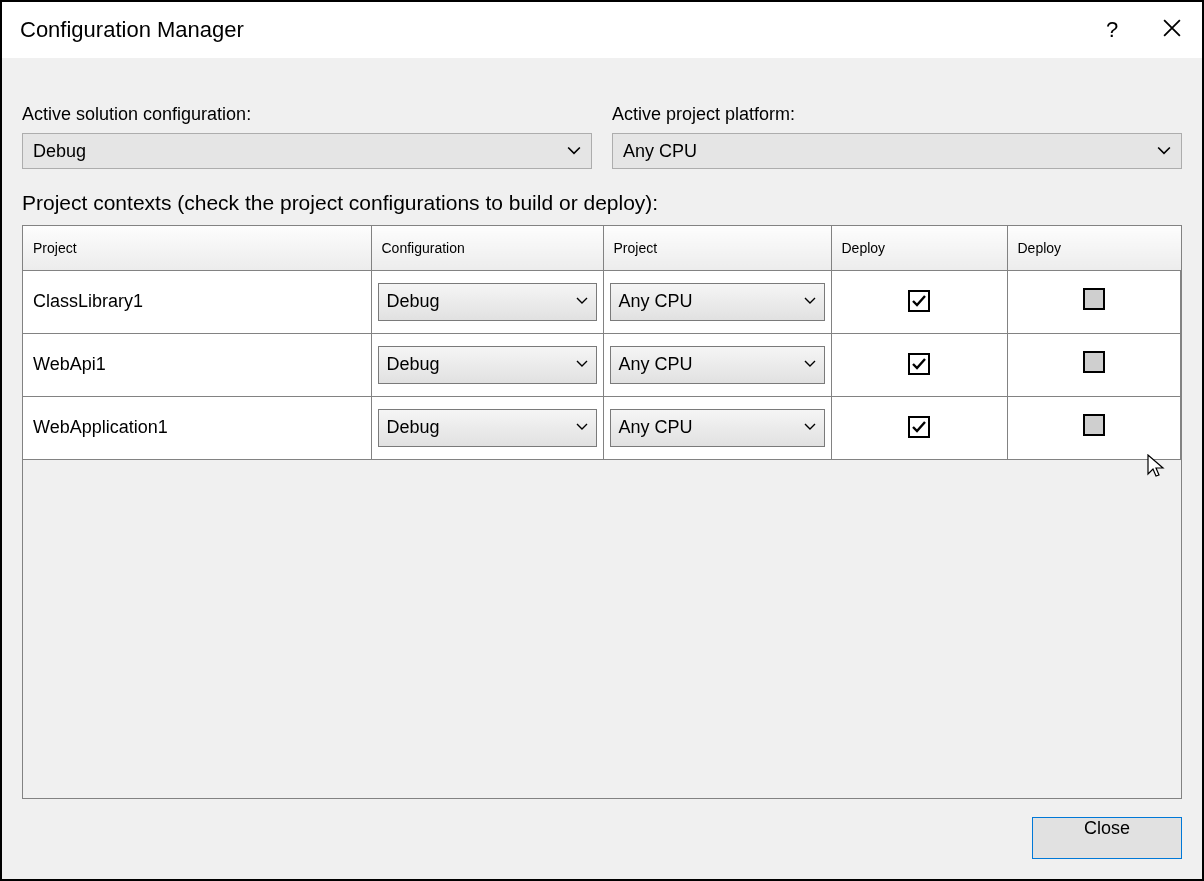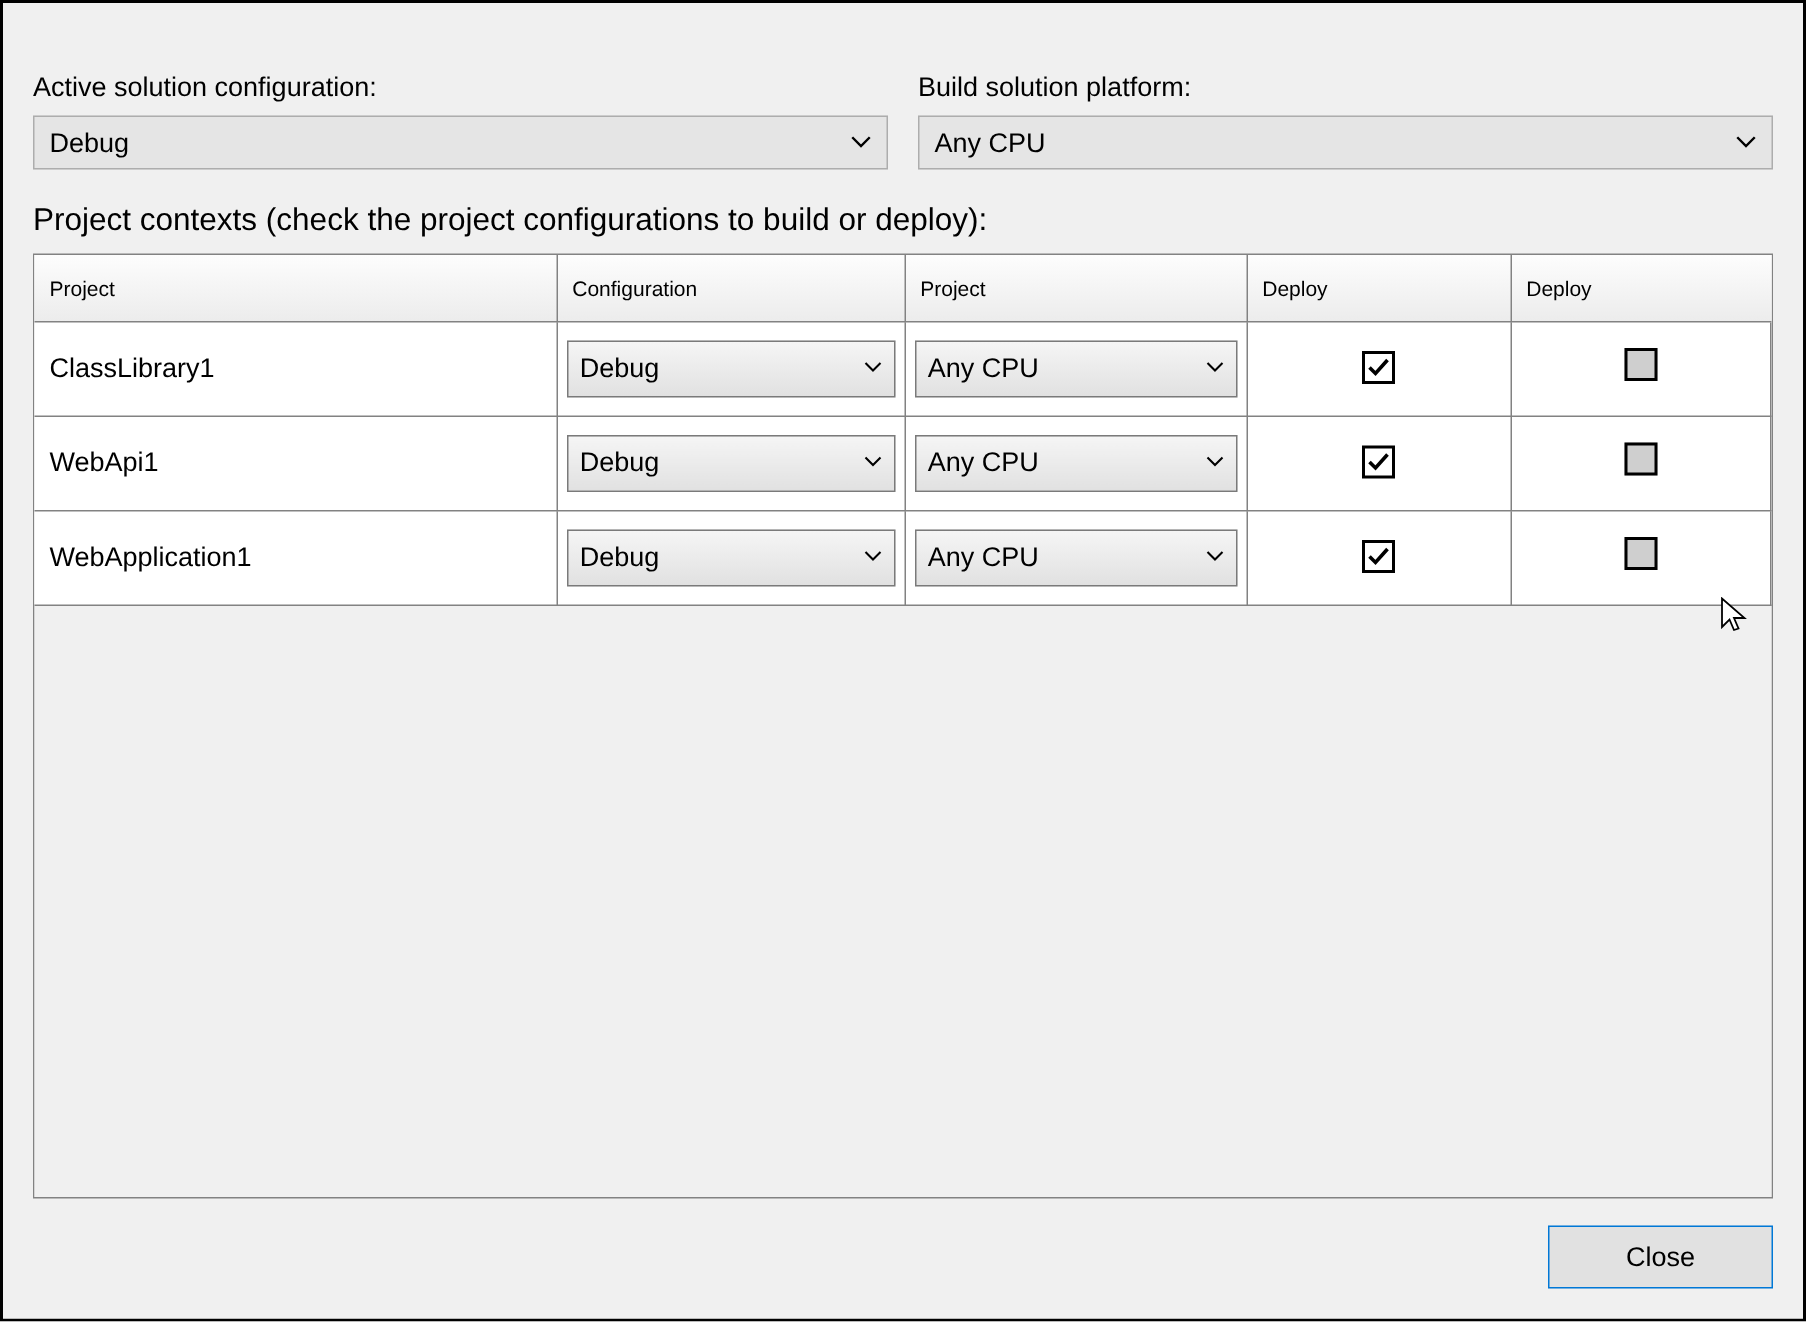--- a/index.html
+++ b/index.html
@@ -144,21 +144,20 @@
       justify-content: flex-end;
       padding-top: 18px;
     }
     .btn {
       width: 150px;
       height: 42px;
       border: 1px solid #0078d7;
       background: #e1e1e1;
       font-size: 18px;
       display: flex;
-      align-items: center;
       justify-content: center;
       cursor: default;
     }
     .cursor-arrow {
       position: absolute;
       right: 14px;
       top: 228px;
       width: 20px; height: 28px;
       pointer-events: none;
     }
@@ -166,37 +165,50 @@
     .col-config    { width: 232px; }
     .col-platform  { width: 228px; }
     .col-build     { width: 176px; }
     .col-deploy    { width: auto; }
   </style>
 </head>
 <body>
 
 <div class="dialog">
 
+  <div class="titlebar">
+    <div class="title">Configuration Manager</div>
+    <div class="help-btn">
+      <span>?</span>
+    </div>
+    <div class="close-x">
+      <span>
+        <svg viewBox="0 0 16 16">
+            <path d="M1 1 L15 15 M15 1 L1 15" stroke="#000" stroke-width="1.6" fill="none"></path>
+          </svg>
+      </span>
+    </div>
+  </div>
 
   <div class="body">
 
     <div class="top-row">
       <div class="top-col">
         <div class="label">Active solution configuration:</div>
         <div class="dropdown">
           <div class="dd-text">Debug</div>
           <div class="chev">
             <svg viewBox="0 0 12 12">
                 <path d="M1 3 L6 8 L11 3" stroke="#000" stroke-width="1.4" fill="none"></path>
               </svg>
           </div>
         </div>
       </div>
       <div class="top-col">
-        <div class="label">Build solution platform:</div>
+        <div class="label">Active project platform:</div>
         <div class="dropdown">
           <div class="dd-text">Any CPU</div>
           <div class="chev">
             <svg viewBox="0 0 12 12">
                 <path d="M1 3 L6 8 L11 3" stroke="#000" stroke-width="1.4" fill="none"></path>
               </svg>
           </div>
         </div>
       </div>
     </div>

